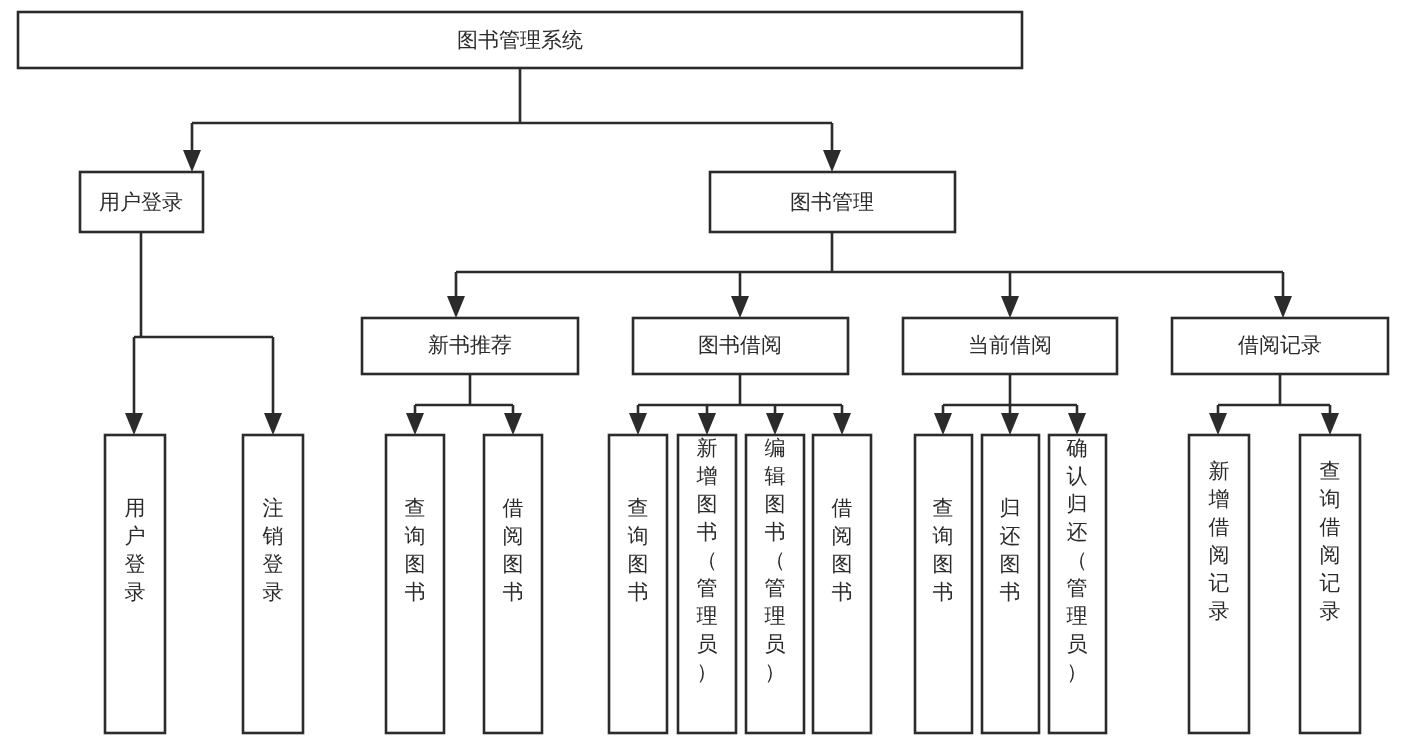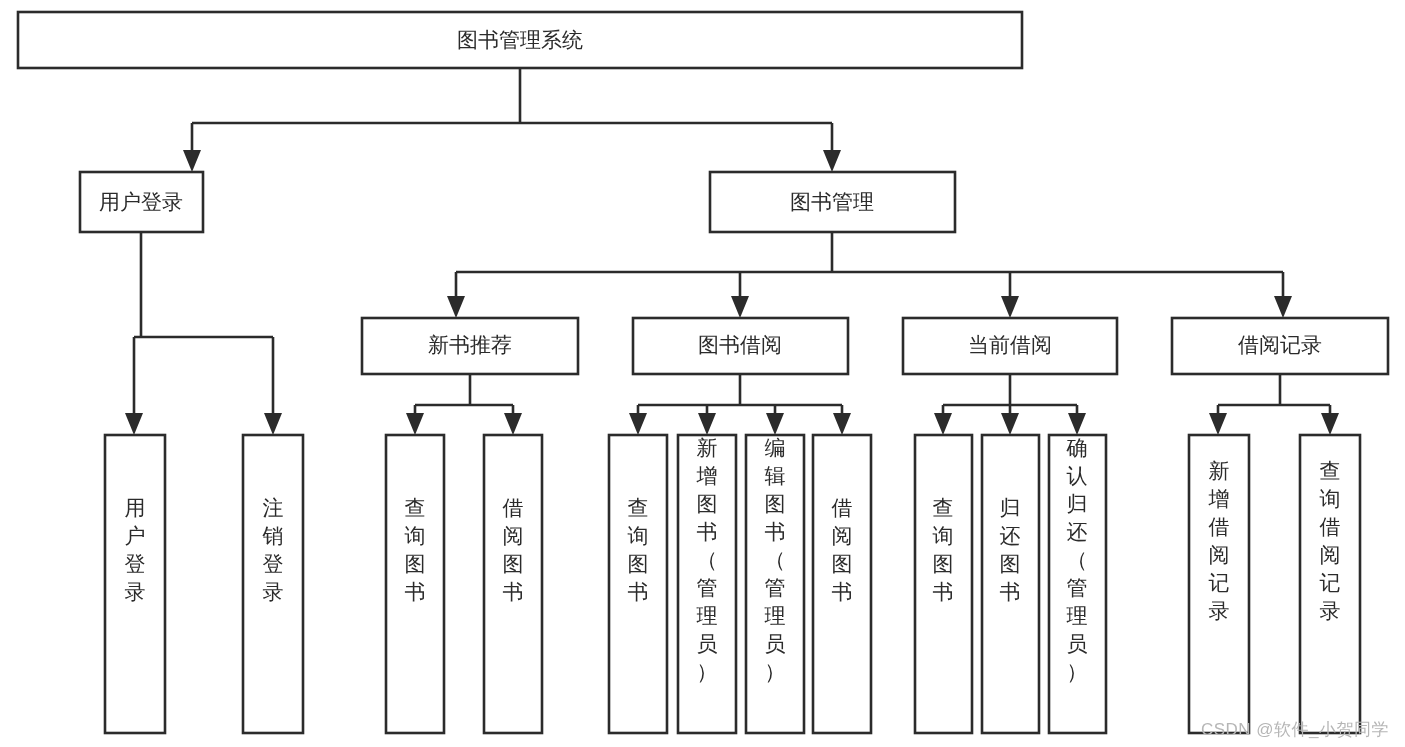--- a/index.html
+++ b/index.html
@@ -235,14 +235,13 @@
       <rect class="node-box" x="1189" y="435" width="60" height="298"></rect>
       <text class="leaf-label" x="1219" y="478"><tspan x="1219" y="478">新</tspan><tspan x="1219" y="506">增</tspan><tspan x="1219" y="534">借</tspan><tspan x="1219" y="562">阅</tspan><tspan x="1219" y="590">记</tspan><tspan x="1219" y="618">录</tspan></text>
     </g>
     <g>
       <rect class="node-box" x="1300" y="435" width="60" height="298"></rect>
       <text class="leaf-label" x="1330" y="478"><tspan x="1330" y="478">查</tspan><tspan x="1330" y="506">询</tspan><tspan x="1330" y="534">借</tspan><tspan x="1330" y="562">阅</tspan><tspan x="1330" y="590">记</tspan><tspan x="1330" y="618">录</tspan></text>
     </g>
 
   </svg>
 
-  <div class="watermark">CSDN @软件_小贺同学</div>
 </div>
 
 </body></html>

